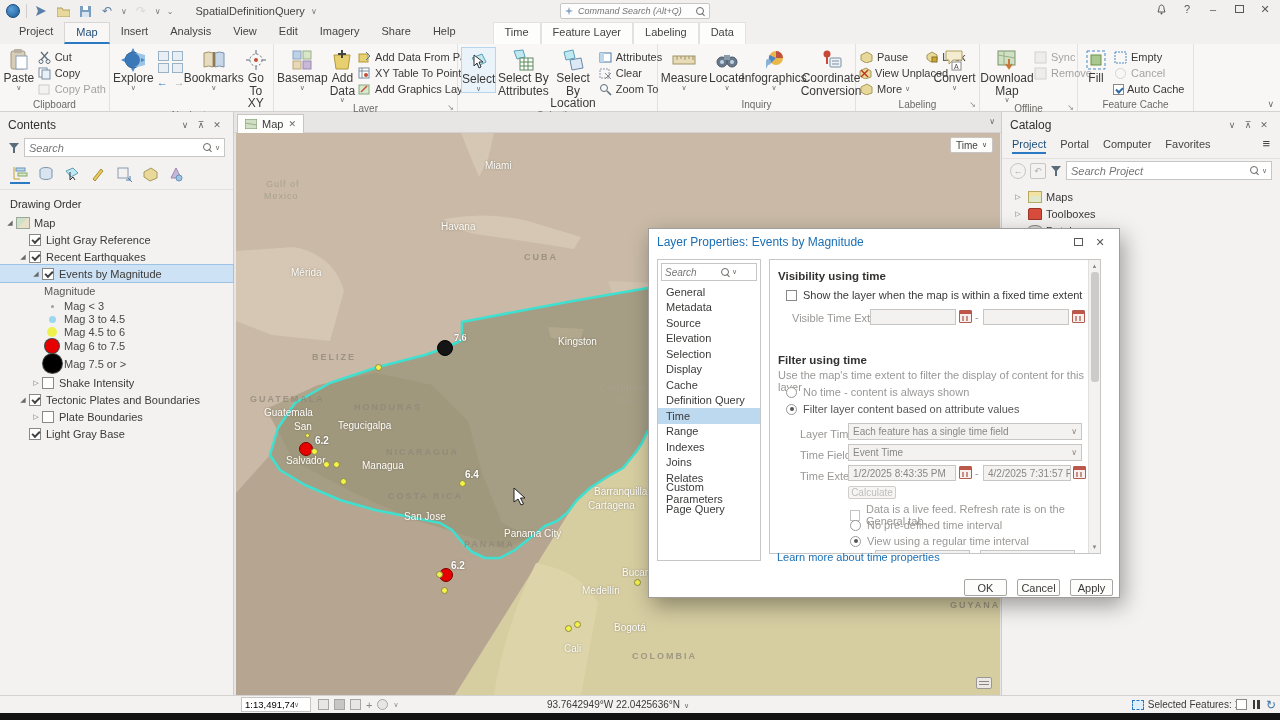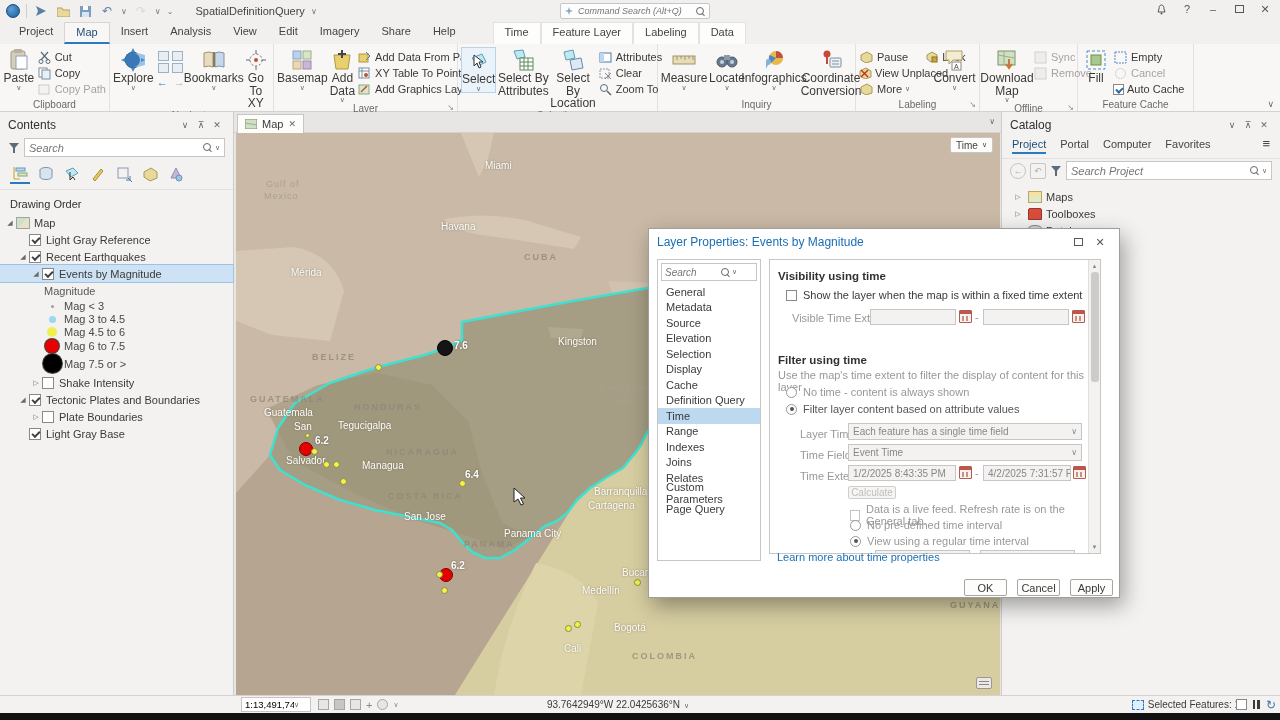--- a/index.html
+++ b/index.html
@@ -835,21 +835,21 @@
       <div class="ml water" style="left: 364px; top: 250px;">Caribbean</div>
       <div class="ml water" style="left: 378px; top: 262px;">Sea</div>
       <div class="ml city" style="left: 358px; top: 353px;">Barranquilla</div>
       <div class="ml city" style="left: 352px; top: 367px;">Cartagena</div>
       <div class="ml city" style="left: 386px; top: 434px;">Bucaramanga</div>
       <div class="ml city" style="left: 346px; top: 452px;">Medellín</div>
       <div class="ml city" style="left: 378px; top: 489px;">Bogotá</div>
       <div class="ml city" style="left: 328px; top: 510px;">Cali</div>
       <div class="ml country" style="left: 396px; top: 518px;">COLOMBIA</div>
       <div class="ml country" style="left: 714px; top: 467px;">GUYANA</div>
-      <div class="ml mag-label" style="left: 218px; top: 207px;">7.6</div>
+      <div class="ml mag-label" style="left: 218px; top: 199px; font-family: Liberation Serif, serif;">7.6</div>
       <div class="ml mag-label" style="left: 79px; top: 302px;">6.2</div>
       <div class="ml mag-label" style="left: 229px; top: 336px;">6.4</div>
       <div class="ml mag-label" style="left: 215px; top: 427px;">6.2</div>
       <div class="mp" style="left: 201px; top: 207px; height: 16px; width: 16px; background: rgb(20, 20, 20); border-color: rgb(0, 0, 0);"></div>
       <div class="mp" style="left: 63px; top: 309px; height: 14px; width: 14px; background: rgb(230, 0, 0); border-color: rgb(122, 0, 0);"></div>
       <div class="mp" style="left: 203px; top: 435px; height: 14px; width: 14px; background: rgb(230, 0, 0); border-color: rgb(122, 0, 0);"></div>
       <div class="mp" style="left: 138.5px; top: 230.5px; height: 7px; width: 7px; background: rgb(244, 241, 72); border-color: rgb(138, 138, 74);"></div>
       <div class="mp" style="left: 68.5px; top: 299.5px; height: 5px; width: 5px; background: rgb(244, 241, 72); border-color: rgb(138, 138, 74);"></div>
       <div class="mp" style="left: 74.5px; top: 314.5px; height: 7px; width: 7px; background: rgb(244, 241, 72); border-color: rgb(138, 138, 74);"></div>
       <div class="mp" style="left: 86.5px; top: 327.5px; height: 7px; width: 7px; background: rgb(244, 241, 72); border-color: rgb(138, 138, 74);"></div>

